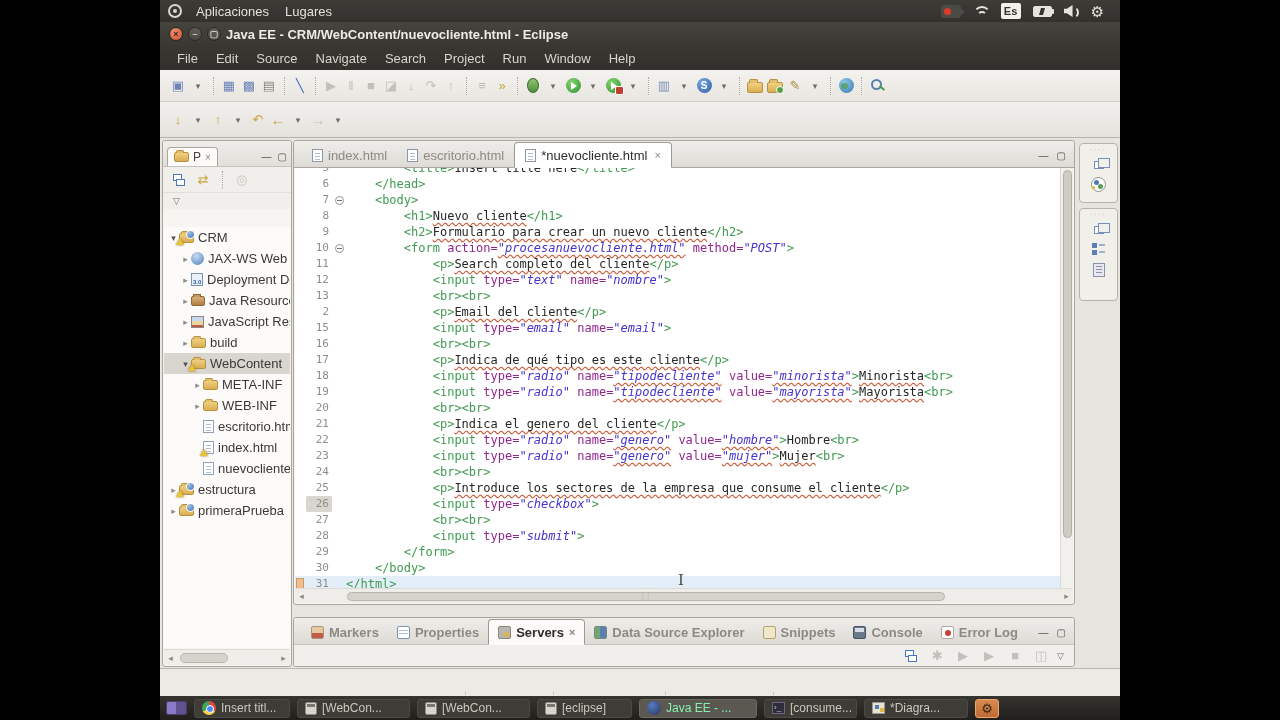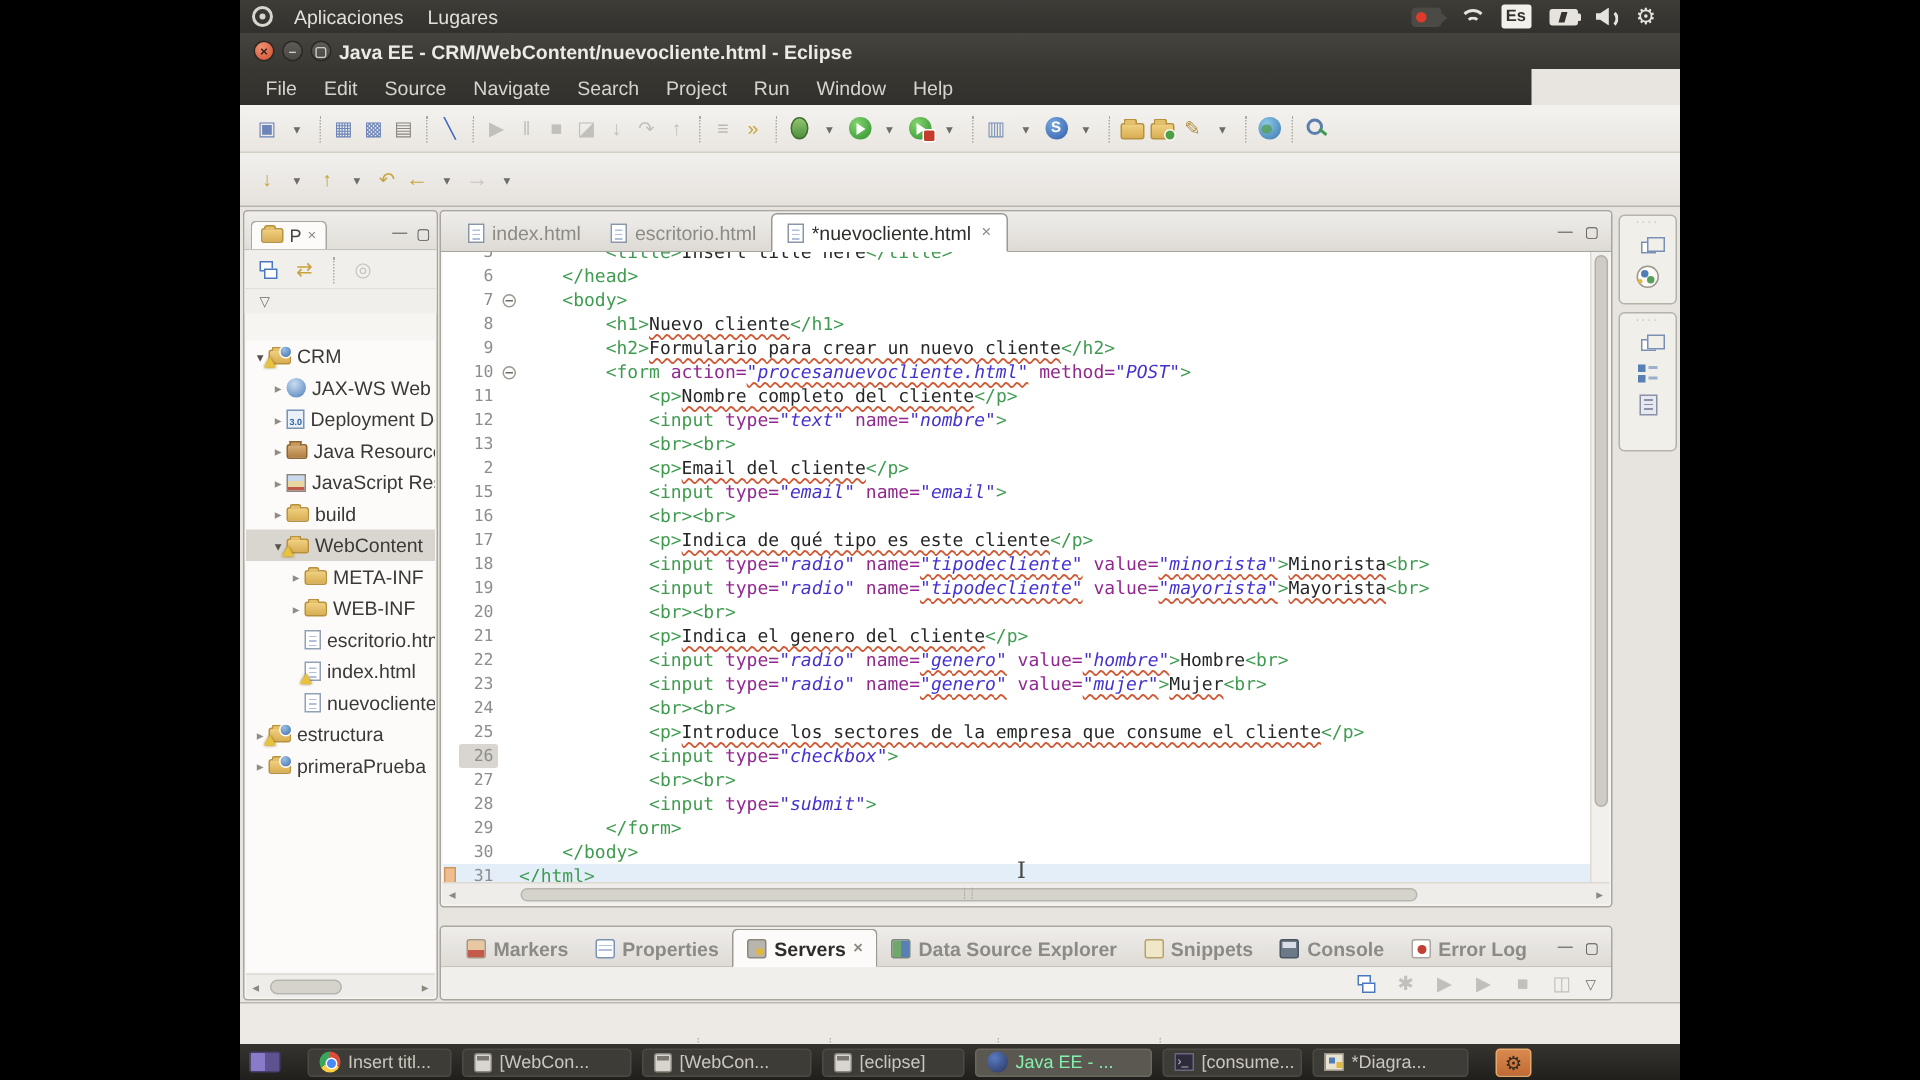--- a/index.html
+++ b/index.html
@@ -36,21 +36,21 @@
   
   .tbar{position:absolute;left:0;top:22px;width:960px;height:24px;
         background:linear-gradient(#45443E,#383732);display:flex;align-items:center;
         color:#EDEBE5;font-size:13px;font-weight:bold;}
   .wc{width:14px;height:14px;border-radius:50%;display:flex;align-items:center;justify-content:center;
       font-size:9px;font-weight:bold;color:#35241C;margin-right:5px;border:1px solid #2A2925;}
   .wc-close{background:radial-gradient(circle at 35% 30%,#F09070,#CE4F30);}
   .wc-min,.wc-max{background:linear-gradient(#5E5C55,#4A4843);color:#CFCCC5;}
   .wcbox{display:flex;margin-left:9px;}
   .wtitle{}
-  .mbar{position:absolute;left:0;top:46px;width:861px;height:24px;
+  .mbar{position:absolute;left:0;top:46px;width:960px;height:24px;
         background:linear-gradient(#383732,#31302C);display:flex;align-items:center;
         color:#D7D4CD;font-size:13px;padding-left:8px;}
   .mbar span{padding:0 9px;}
 
   
   .tb{position:absolute;left:0;width:960px;display:flex;align-items:center;padding-left:8px;}
   #tb1{top:70px;height:32px;background:linear-gradient(#F4F2EF,#E9E6E1);border-bottom:1px solid #D2CFC8;}
   #tb2{top:102px;height:36px;background:linear-gradient(#F2F0ED,#E5E2DD);border-bottom:1px solid #B6B3AC;}
   .ic{width:20px;height:20px;display:flex;align-items:center;justify-content:center;font-size:13px;flex:none;}
   .sep{width:1px;height:18px;border-left:1px dotted #ADAAA2;margin:0 5px;flex:none;}
@@ -195,21 +195,21 @@
 
   
   .sbar{position:absolute;left:0;top:668px;width:960px;height:28px;background:#EDEAE5;border-top:1px solid #BBB8B1;
         display:flex;align-items:center;font-size:13px;color:#4E4C47;}
   .sbspace{width:305px;flex:none;}
   .sbz{height:100%;display:flex;align-items:center;padding:0 20px;border-left:1px dotted #B3B0A9;white-space:nowrap;margin-top:45px;}
   .sbz.empty{margin-left:34px;padding:0 2px;}
 
   
   .task{position:absolute;left:0;top:696px;width:960px;height:24px;background:linear-gradient(#35342F,#211F1C);
-        display:flex;align-items:center;gap:18px;padding:0 6px;}
+        display:flex;align-items:center;gap:7px;padding:0 6px;}
   .ti-ws{width:21px;height:14px;background:linear-gradient(90deg,#8A7AC8 0 50%,#5E5390 50%);border:1px solid #44406A;border-radius:2px;flex:none;}
   .titem{height:19px;display:flex;align-items:center;gap:5px;padding:0 7px;background:#3D3C36;border:1px solid #4C4A43;
          border-radius:3px;color:#CBC7BF;font-size:12px;white-space:nowrap;overflow:hidden;flex:none;}
   .titem.active{background:#5A5851;border-color:#6B695F;color:#86efac;}
   .titem.gearbtn{background:linear-gradient(#D98A4F,#C06A35);border-color:#E8A86A;width:24px;justify-content:center;color:#3A2A1A;padding:0;}
   .ti-chrome{width:14px;height:14px;border-radius:50%;background:conic-gradient(#DD4B39 0 33%,#FFCD40 33% 66%,#3CA55C 66% 100%);position:relative;flex:none;}
   .ti-chrome::after{content:"";position:absolute;left:4px;top:4px;width:6px;height:6px;border-radius:50%;background:#4A8AF4;border:1px solid #FFF;}
   .ti-file{width:12px;height:13px;background:#D8D5CE;border:1px solid #8A8880;border-radius:2px;position:relative;flex:none;}
   .ti-file::after{content:"";position:absolute;left:1px;right:1px;top:1px;height:3px;background:#7A7870;}
   .ti-eclipse{width:14px;height:14px;border-radius:50%;background:radial-gradient(circle at 35% 30%,#5A7AC0,#28355E);flex:none;}
@@ -467,21 +467,21 @@
             </span>
           </div>
       <div class="codewrap">
         <div class="codeinner" id="code">
               <div class="cl"><span class="ruler"></span><span class="ln">5</span><span class="fold"></span><span class="ct"><span class="s-p">        </span><span class="s-t">&lt;title&gt;</span><span class="s-p">Insert title here</span><span class="s-t">&lt;/title&gt;</span></span></div>
               <div class="cl"><span class="ruler"></span><span class="ln">6</span><span class="fold"></span><span class="ct"><span class="s-p">    </span><span class="s-t">&lt;/head&gt;</span></span></div>
               <div class="cl"><span class="ruler"></span><span class="ln">7</span><span class="fold"><span class="foldc"></span></span><span class="ct"><span class="s-p">    </span><span class="s-t">&lt;body&gt;</span></span></div>
               <div class="cl"><span class="ruler"></span><span class="ln">8</span><span class="fold"></span><span class="ct"><span class="s-p">        </span><span class="s-t">&lt;h1&gt;</span><span class="s-p sq">Nuevo cliente</span><span class="s-t">&lt;/h1&gt;</span></span></div>
               <div class="cl"><span class="ruler"></span><span class="ln">9</span><span class="fold"></span><span class="ct"><span class="s-p">        </span><span class="s-t">&lt;h2&gt;</span><span class="s-p sq">Formulario para crear un nuevo cliente</span><span class="s-t">&lt;/h2&gt;</span></span></div>
               <div class="cl"><span class="ruler"></span><span class="ln">10</span><span class="fold"><span class="foldc"></span></span><span class="ct"><span class="s-p">        </span><span class="s-t">&lt;form</span><span class="s-p"> </span><span class="s-a">action=</span><span class="s-v sq">"procesanuevocliente.html"</span><span class="s-p"> </span><span class="s-a">method=</span><span class="s-v">"POST"</span><span class="s-t">&gt;</span></span></div>
-              <div class="cl"><span class="ruler"></span><span class="ln">11</span><span class="fold"></span><span class="ct"><span class="s-p">            </span><span class="s-t">&lt;p&gt;</span><span class="s-p sq">Nombre completo del cliente</span><span class="s-t">&lt;/p&gt;</span></span></div>
+              <div class="cl"><span class="ruler"></span><span class="ln">11</span><span class="fold"></span><span class="ct"><span class="s-p">            </span><span class="s-t">&lt;p&gt;</span><span class="s-p sq">Search completo del cliente</span><span class="s-t">&lt;/p&gt;</span></span></div>
               <div class="cl"><span class="ruler"></span><span class="ln">12</span><span class="fold"></span><span class="ct"><span class="s-p">            </span><span class="s-t">&lt;input</span><span class="s-p"> </span><span class="s-a">type=</span><span class="s-v">"text"</span><span class="s-p"> </span><span class="s-a">name=</span><span class="s-v">"nombre"</span><span class="s-t">&gt;</span></span></div>
               <div class="cl"><span class="ruler"></span><span class="ln">13</span><span class="fold"></span><span class="ct"><span class="s-p">            </span><span class="s-t">&lt;br&gt;&lt;br&gt;</span></span></div>
               <div class="cl"><span class="ruler"></span><span class="ln">2</span><span class="fold"></span><span class="ct"><span class="s-p">            </span><span class="s-t">&lt;p&gt;</span><span class="s-p sq">Email del cliente</span><span class="s-t">&lt;/p&gt;</span></span></div>
               <div class="cl"><span class="ruler"></span><span class="ln">15</span><span class="fold"></span><span class="ct"><span class="s-p">            </span><span class="s-t">&lt;input</span><span class="s-p"> </span><span class="s-a">type=</span><span class="s-v">"email"</span><span class="s-p"> </span><span class="s-a">name=</span><span class="s-v">"email"</span><span class="s-t">&gt;</span></span></div>
               <div class="cl"><span class="ruler"></span><span class="ln">16</span><span class="fold"></span><span class="ct"><span class="s-p">            </span><span class="s-t">&lt;br&gt;&lt;br&gt;</span></span></div>
               <div class="cl"><span class="ruler"></span><span class="ln">17</span><span class="fold"></span><span class="ct"><span class="s-p">            </span><span class="s-t">&lt;p&gt;</span><span class="s-p sq">Indica de qué tipo es este cliente</span><span class="s-t">&lt;/p&gt;</span></span></div>
               <div class="cl"><span class="ruler"></span><span class="ln">18</span><span class="fold"></span><span class="ct"><span class="s-p">            </span><span class="s-t">&lt;input</span><span class="s-p"> </span><span class="s-a">type=</span><span class="s-v">"radio"</span><span class="s-p"> </span><span class="s-a">name=</span><span class="s-v sq">"tipodecliente"</span><span class="s-p"> </span><span class="s-a">value=</span><span class="s-v sq">"minorista"</span><span class="s-t">&gt;</span><span class="s-p sq">Minorista</span><span class="s-t">&lt;br&gt;</span></span></div>
               <div class="cl"><span class="ruler"></span><span class="ln">19</span><span class="fold"></span><span class="ct"><span class="s-p">            </span><span class="s-t">&lt;input</span><span class="s-p"> </span><span class="s-a">type=</span><span class="s-v">"radio"</span><span class="s-p"> </span><span class="s-a">name=</span><span class="s-v sq">"tipodecliente"</span><span class="s-p"> </span><span class="s-a">value=</span><span class="s-v sq">"mayorista"</span><span class="s-t">&gt;</span><span class="s-p sq">Mayorista</span><span class="s-t">&lt;br&gt;</span></span></div>
               <div class="cl"><span class="ruler"></span><span class="ln">20</span><span class="fold"></span><span class="ct"><span class="s-p">            </span><span class="s-t">&lt;br&gt;&lt;br&gt;</span></span></div>
               <div class="cl"><span class="ruler"></span><span class="ln">21</span><span class="fold"></span><span class="ct"><span class="s-p">            </span><span class="s-t">&lt;p&gt;</span><span class="s-p sq">Indica el genero del cliente</span><span class="s-t">&lt;/p&gt;</span></span></div>

